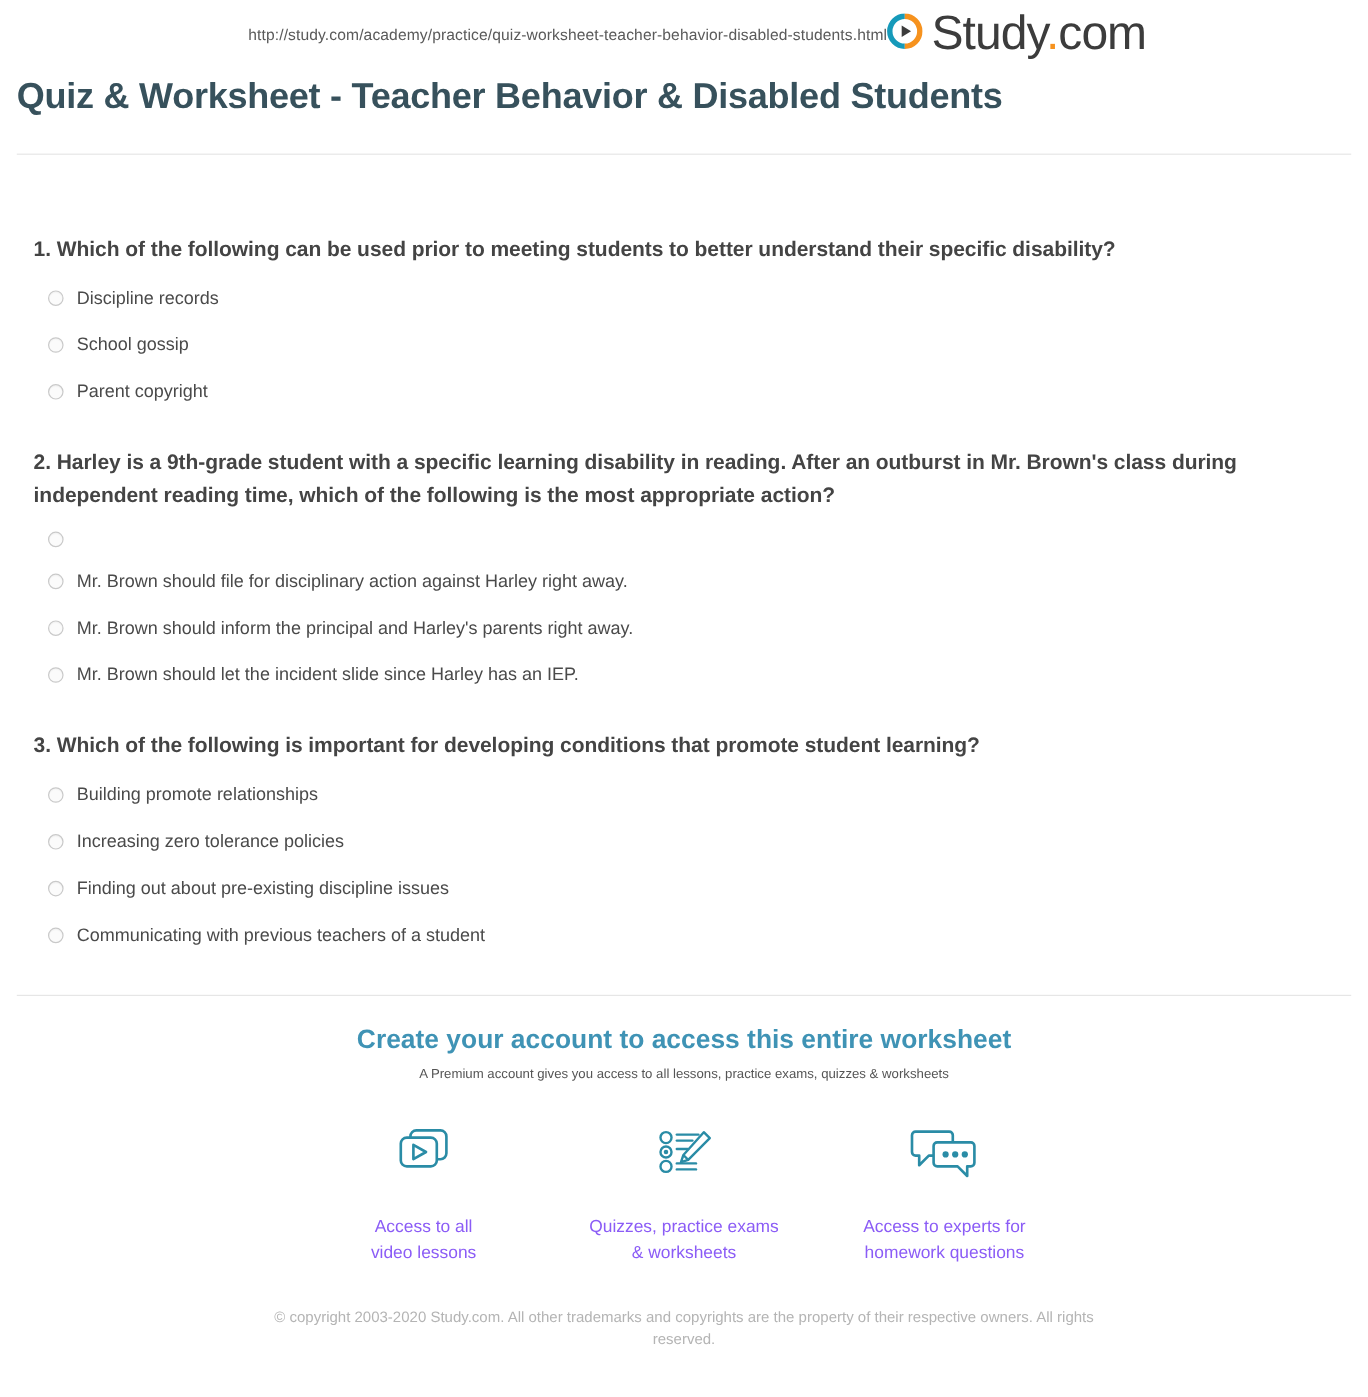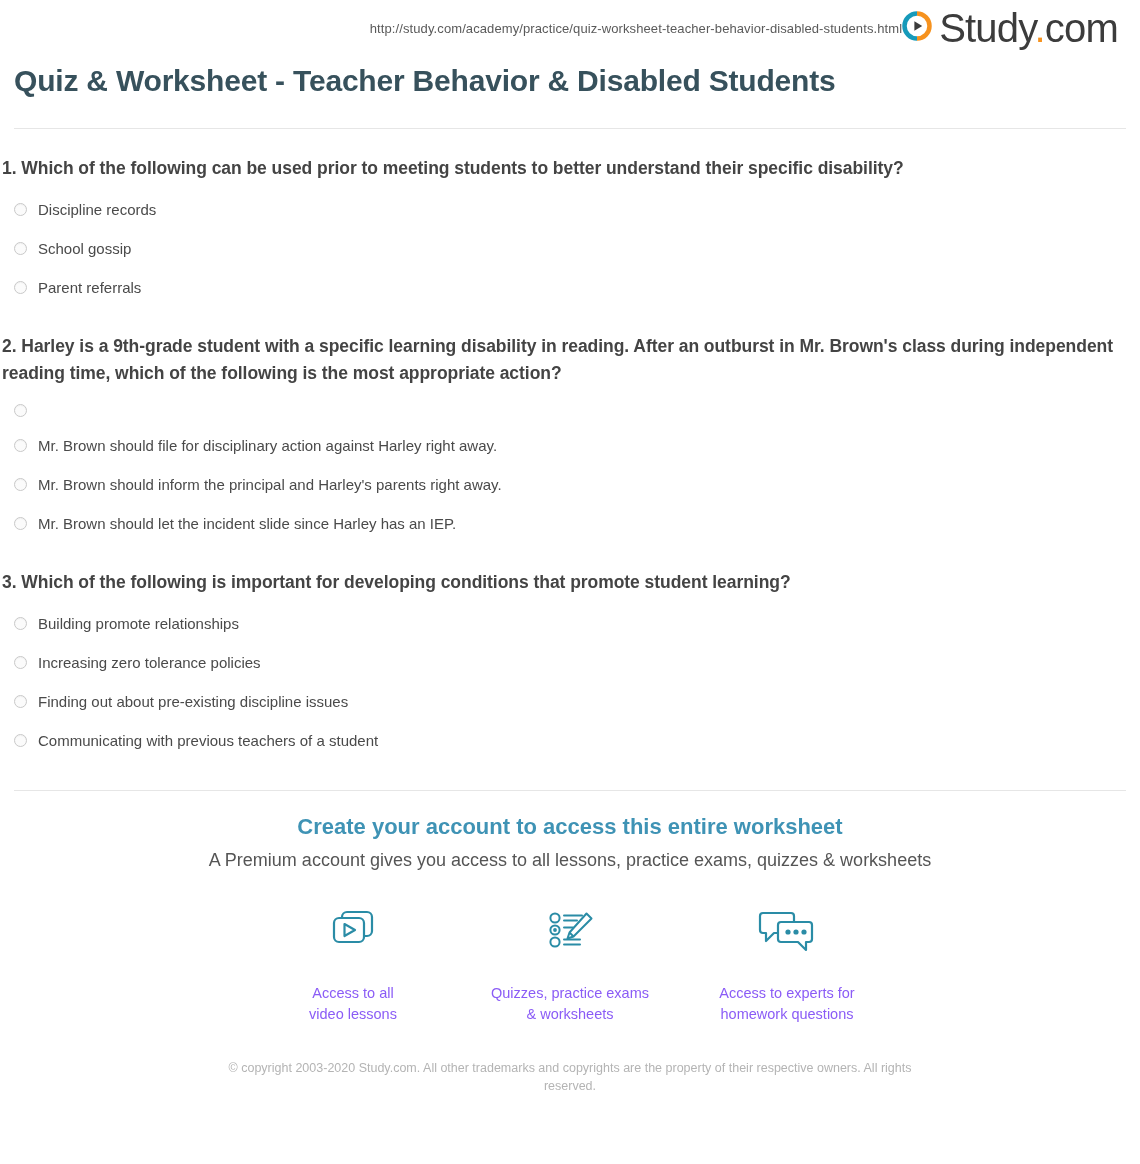--- a/index.html
+++ b/index.html
@@ -21,21 +21,21 @@
     position: relative;
     box-sizing: border-box;
   }
 
   
   .header {
     height: 56px;
     padding: 0 14px;
     display: flex;
     align-items: center;
-    justify-content: flex-end;
+    justify-content: center;
     box-sizing: border-box;
     margin-left: 30px;
   }
   .url {
     font-size: 13px;
     color: #5a5a5a;
     letter-spacing: .1px;
     white-space: nowrap;
   }
   .brand {
@@ -65,21 +65,21 @@
     letter-spacing: -0.2px;
   }
 
   .rule {
     border: 0;
     border-top: 1px solid #e6e6e6;
     margin: 28px 14px 0 14px;
   }
 
   
-  .quiz { padding: 0 2px; }
+  .quiz { padding: 0 28px; margin-top: 39px; }
   .question-block { padding-top: 26px; }
   .q-text {
     font-size: 17.5px;
     font-weight: bold;
     color: #444444;
     line-height: 1.55;
     margin: 0 0 8px 0;
     letter-spacing: -0.05px;
   }
   .options { margin: 0; padding: 0; list-style: none; }
@@ -111,21 +111,21 @@
   
   .cta { text-align: center; padding-top: 22px; }
   .cta-head {
     font-size: 22px;
     color: #3f93b5;
     font-weight: bold;
     margin: 0;
     line-height: 1.3;
   }
   .cta-sub {
-    font-size: 18px;
+    font-size: 11px;
     color: #555555;
     margin: 8px 0 0 0;
   }
 
   .features {
     display: flex;
     justify-content: center;
     gap: 0;
     margin-top: 32px;
   }
@@ -199,21 +199,21 @@
         <li class="option">
           <span class="radio"></span>
           <span>Discipline records</span>
         </li>
         <li class="option">
           <span class="radio"></span>
           <span>School gossip</span>
         </li>
         <li class="option">
           <span class="radio"></span>
-          <span>Parent referrals</span>
+          <span>Parent copyright</span>
         </li>
       </ul>
     </div>
 
     <div class="question-block">
       <p class="q-text">2. Harley is a 9th-grade student with a specific learning disability in reading. After an outburst in Mr. Brown's class during independent reading time, which of the following is the most appropriate action?</p>
       <ul class="options">
         <li class="option">
           <span class="radio"></span>
         </li>

